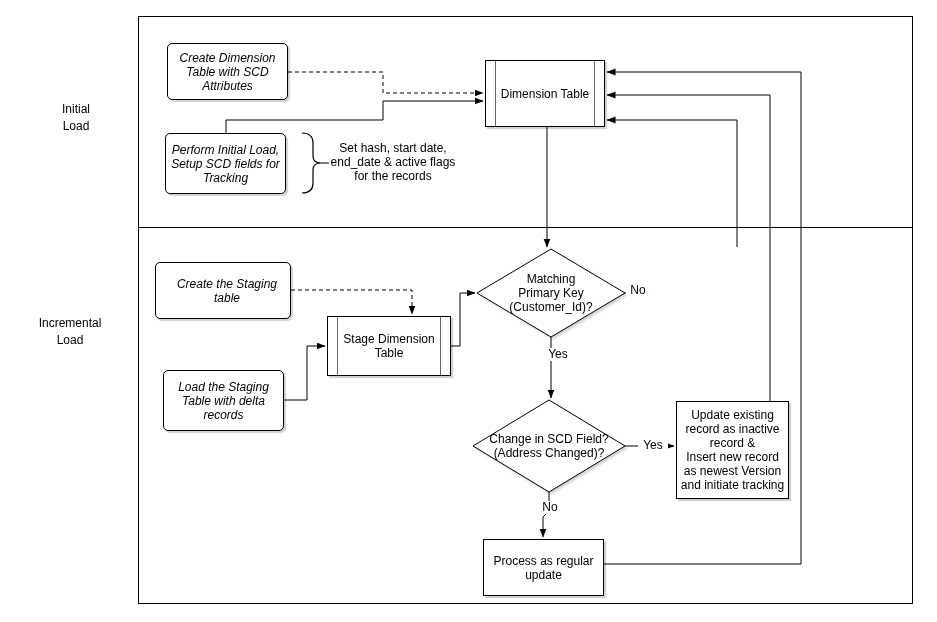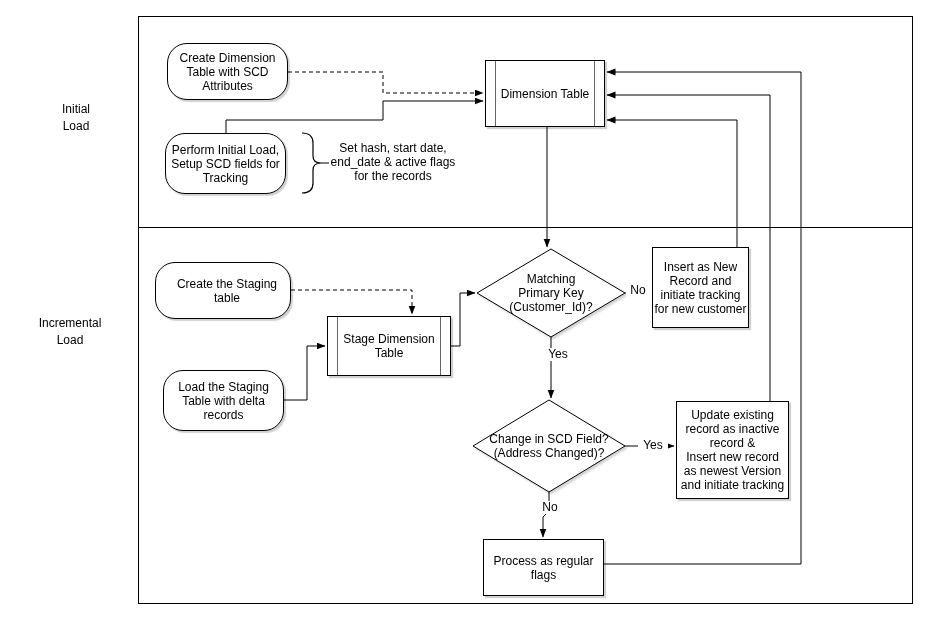--- a/index.html
+++ b/index.html
@@ -24,21 +24,21 @@
   .divider { border-top: 1px solid #000; height: 0; z-index: 0; }
   .node {
     box-sizing: border-box;
     border: 1px solid #000; background: #fff;
     display: flex; align-items: center; justify-content: center;
     text-align: center; font-size: 12px; line-height: 14px;
     white-space: pre-line;
     box-shadow: 2px 2px 1px rgba(0,0,0,0.18);
     z-index: 1;
   }
-  .rounded { border-radius: 20px; }
+  .rounded { border-radius: 5px; font-style: italic; }
   .table-shape { padding: 0 11px; }
   .col-line {
     position: absolute; top: 0; bottom: 0; width: 1px;
     background: #666;
   }
   .col-line.left { left: 9px; }
   .col-line.right { right: 9px; }
   svg.overlay {
     position: absolute; left: 0; top: 0;
     z-index: 2; pointer-events: none;
@@ -94,37 +94,31 @@
     <div class="col-line right"></div>
     <span>Stage Dimension
 Table</span>
   </div>
   <div class="abs node table-shape" style="left:485px; top:60px; width:120px; height:67px;">
     <div class="col-line left"></div>
     <div class="col-line right"></div>
     <span>Dimension Table</span>
   </div>
 
-  <div class="abs node" style="left:652px; top:247px; width:97px; height:81px;">
-    <span>Insert as New
-Record and
-initiate tracking
-for new customer</span>
-  </div>
   <div class="abs node" style="left:676px; top:401px; width:113px; height:98px;text-align:center;">
     <span>Update existing
 record as inactive
 record &amp;
 Insert new record
 as newest Version
 and initiate tracking</span>
   </div>
   <div class="abs node" style="left:483px; top:539px; width:121px; height:57px;">
     <span>Process as regular
-flags</span>
+update</span>
   </div>
 
   <svg class="overlay" width="937" height="622" viewBox="0 0 937 622">
     <defs>
       <marker id="arrow" markerWidth="12" markerHeight="9" refX="8.5" refY="3.5" orient="auto" markerUnits="userSpaceOnUse">
         <path d="M0,0 L9,3.5 L0,7 z" fill="#000"></path>
       </marker>
     </defs>
 
     <polygon class="shape-poly" points="551,249 625,293 551,337 477,293"></polygon>

